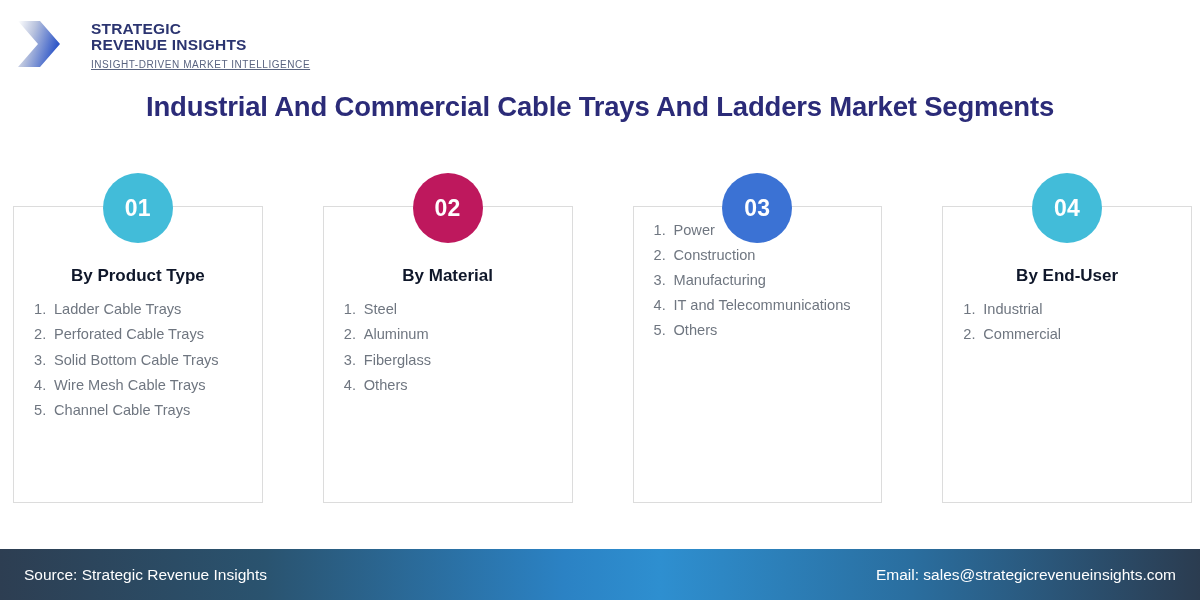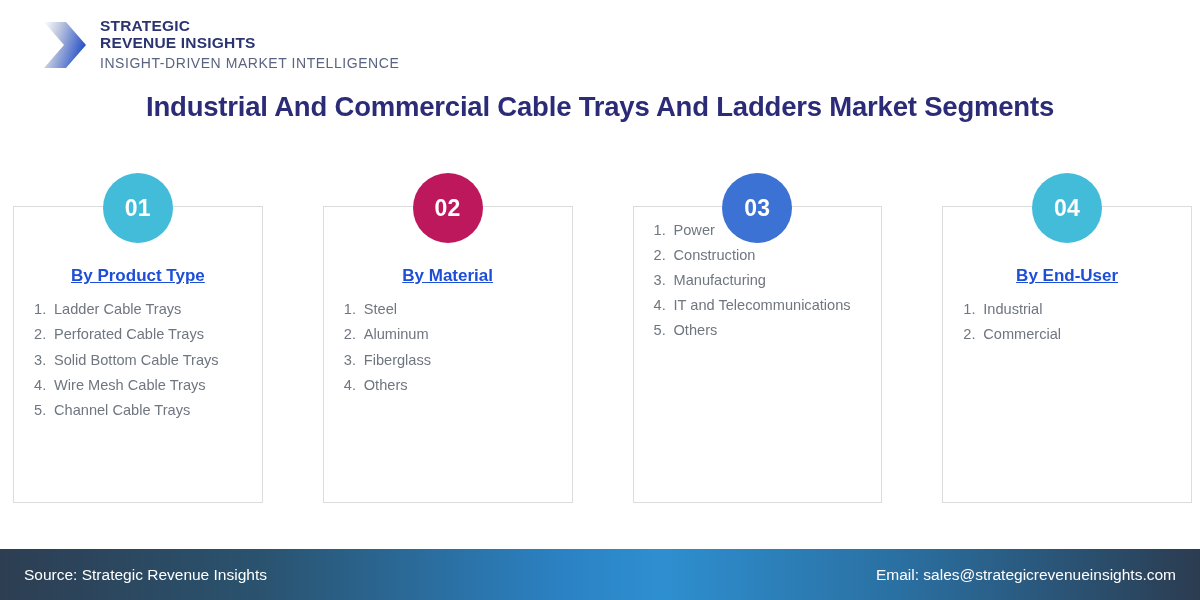--- a/index.html
+++ b/index.html
@@ -11,49 +11,50 @@
     height: 600px;
     background: #ffffff;
     font-family: "Liberation Sans", sans-serif;
     overflow: hidden;
     position: relative;
   }
 
   
   .logo-block {
     position: absolute;
-    left: 40px;
+    left: 14px;
     top: 18px;
     display: flex;
-    align-items: center;
-    gap: 10px;
+    align-items: flex-end;
+    gap: 27px;
   }
   .logo-mark {
     width: 50px;
     height: 52px;
     flex: none;
   }
   .logo-text {
     display: flex;
     flex-direction: column;
     justify-content: center;
   }
   .logo-line1, .logo-line2 {
     font-size: 15.5px;
     font-weight: bold;
     color: #2b3470;
     letter-spacing: 0.2px;
     line-height: 1.08;
   }
   .logo-tag {
     margin-top: 5px;
-    font-size: 14px;
+    font-size: 10px;
     color: #5a6480;
     letter-spacing: 0.55px;
     line-height: 1.1;
+    text-decoration: underline;
   }
 
   
   .page-title {
     position: absolute;
     left: 100px;
     top: 92px;
     width: 1000px;
     text-align: center;
     font-size: 27.5px;
@@ -94,23 +95,22 @@
     color: #ffffff;
     font-size: 23px;
     font-weight: bold;
     letter-spacing: 0.3px;
   }
   .card-title {
     margin-top: 59px;
     text-align: center;
     font-size: 17px;
     font-weight: bold;
-    color: #1d4ed8;
+    color: #0f172a;
     line-height: 1.2;
-    text-decoration: underline;
   }
   .card-list {
     margin: 11px 0 0 0;
     padding: 0 10px 0 20px;
     list-style: none;
     counter-reset: itm;
   }
   .card-list li {
     counter-increment: itm;
     position: relative;

